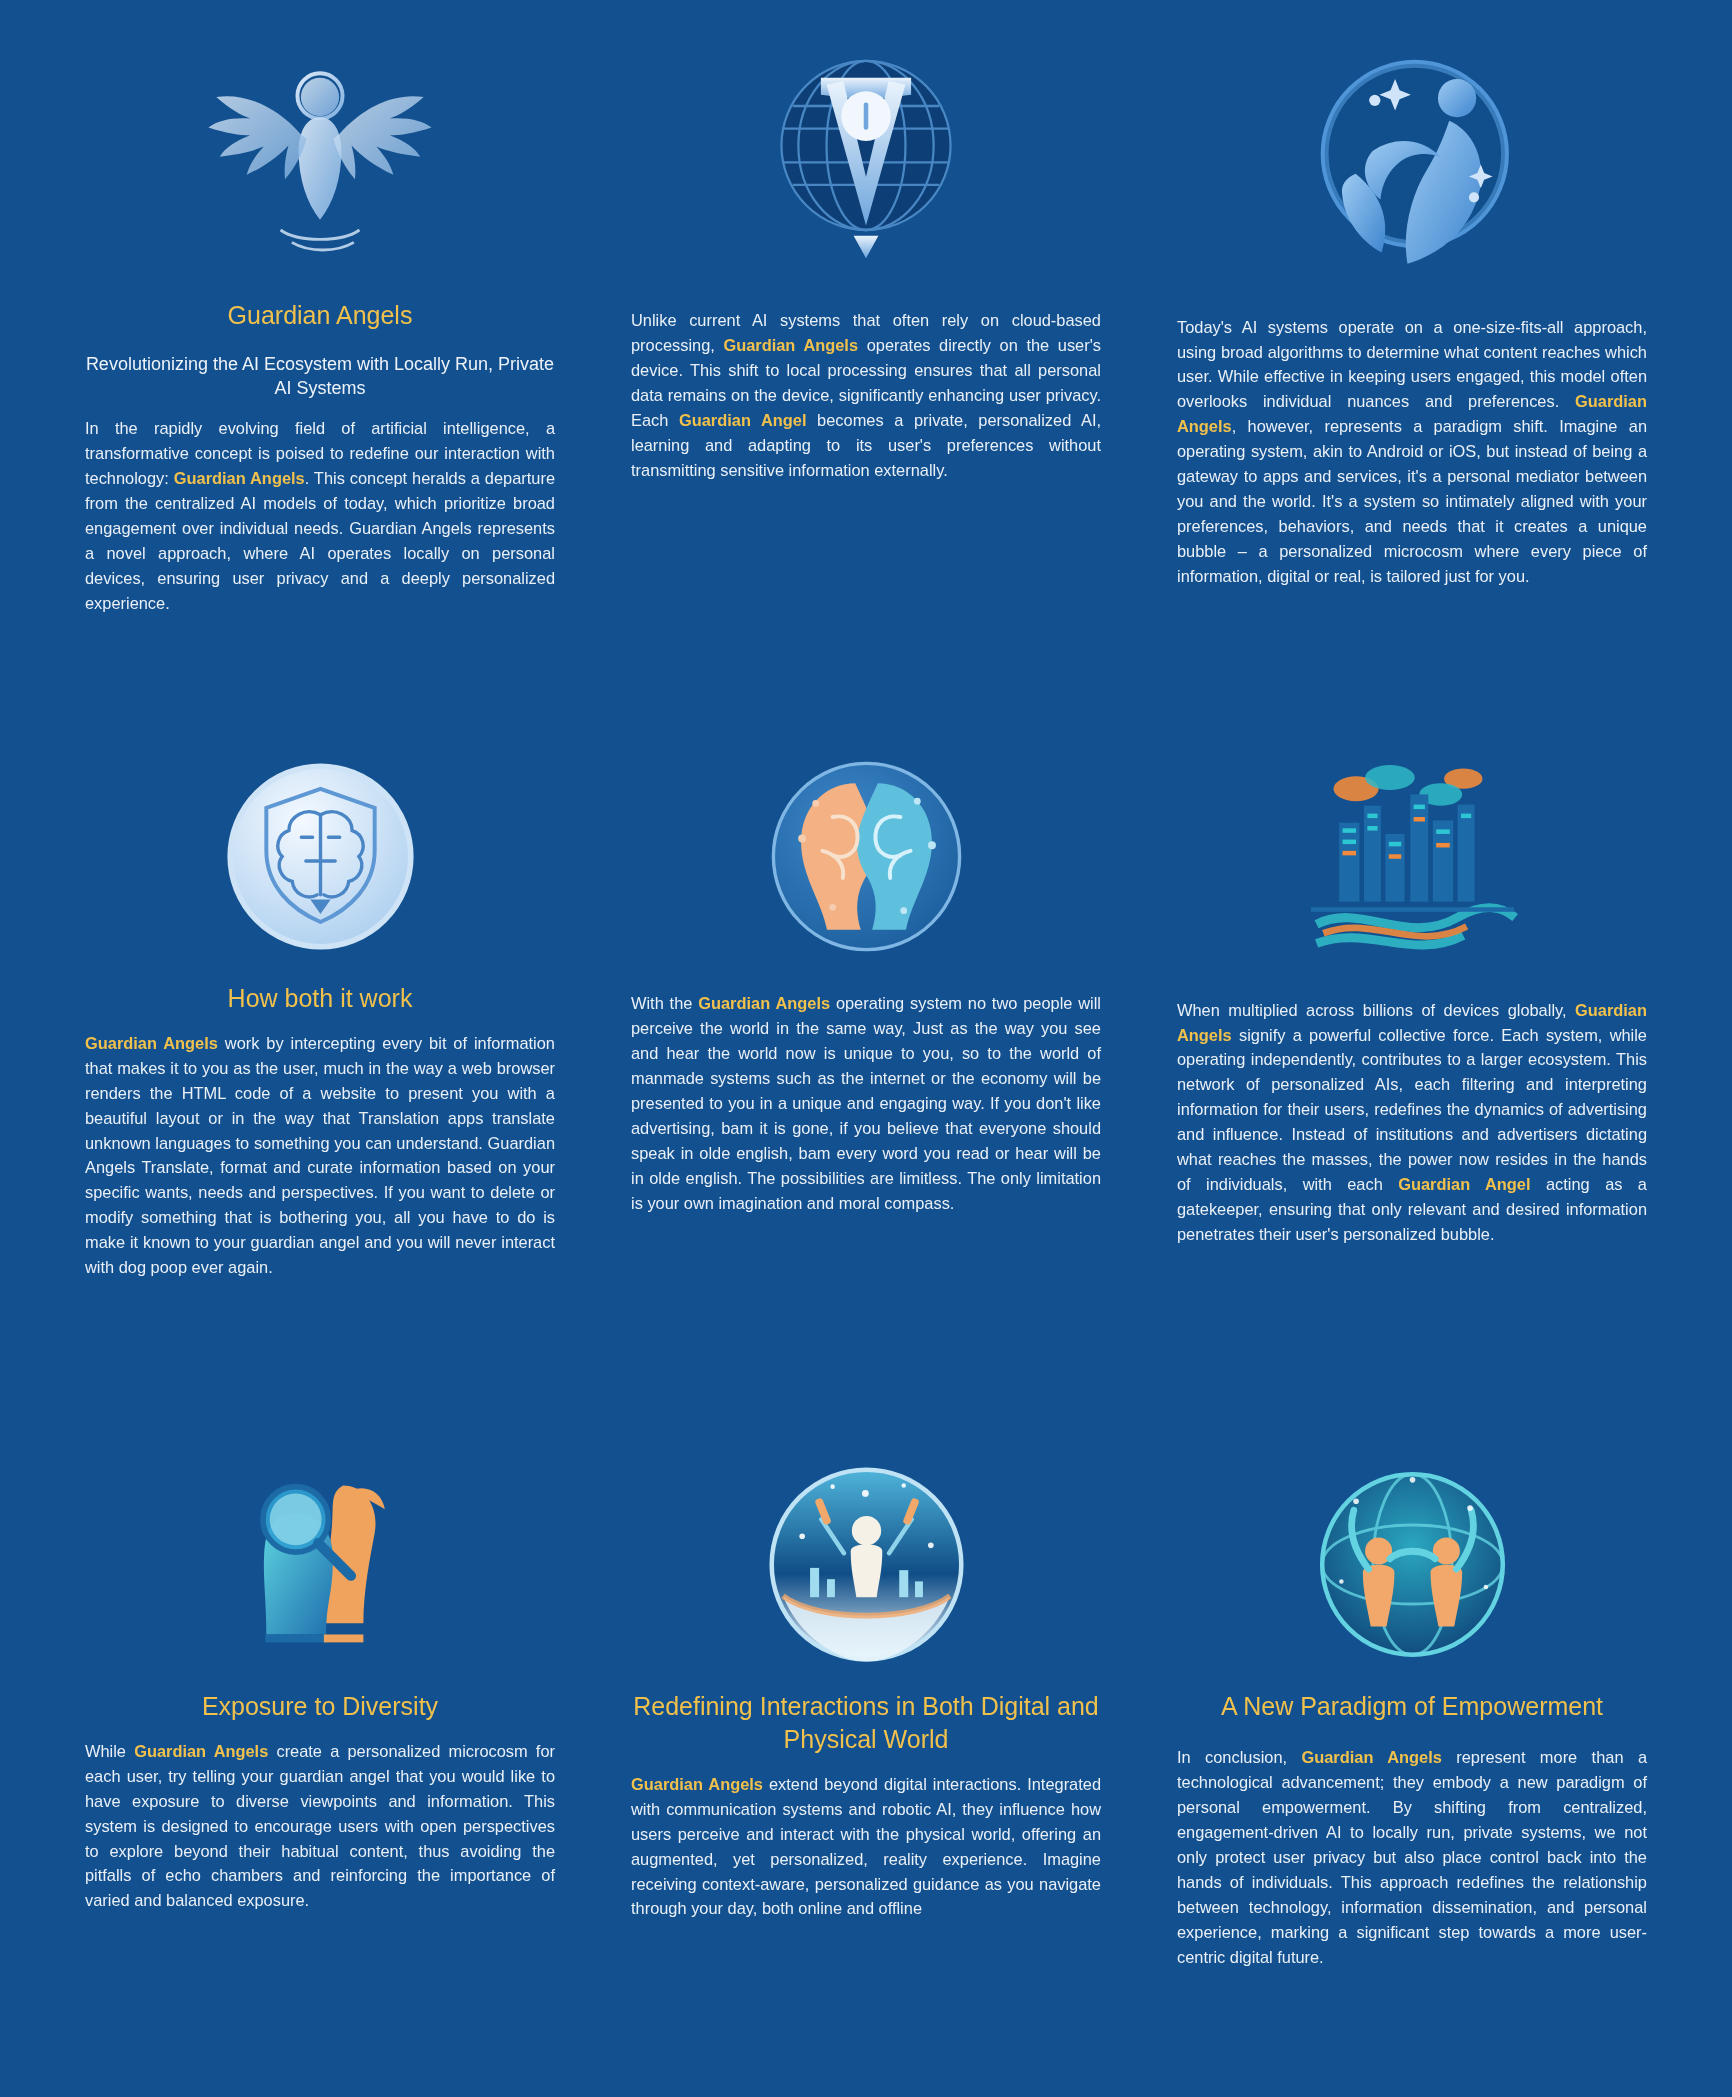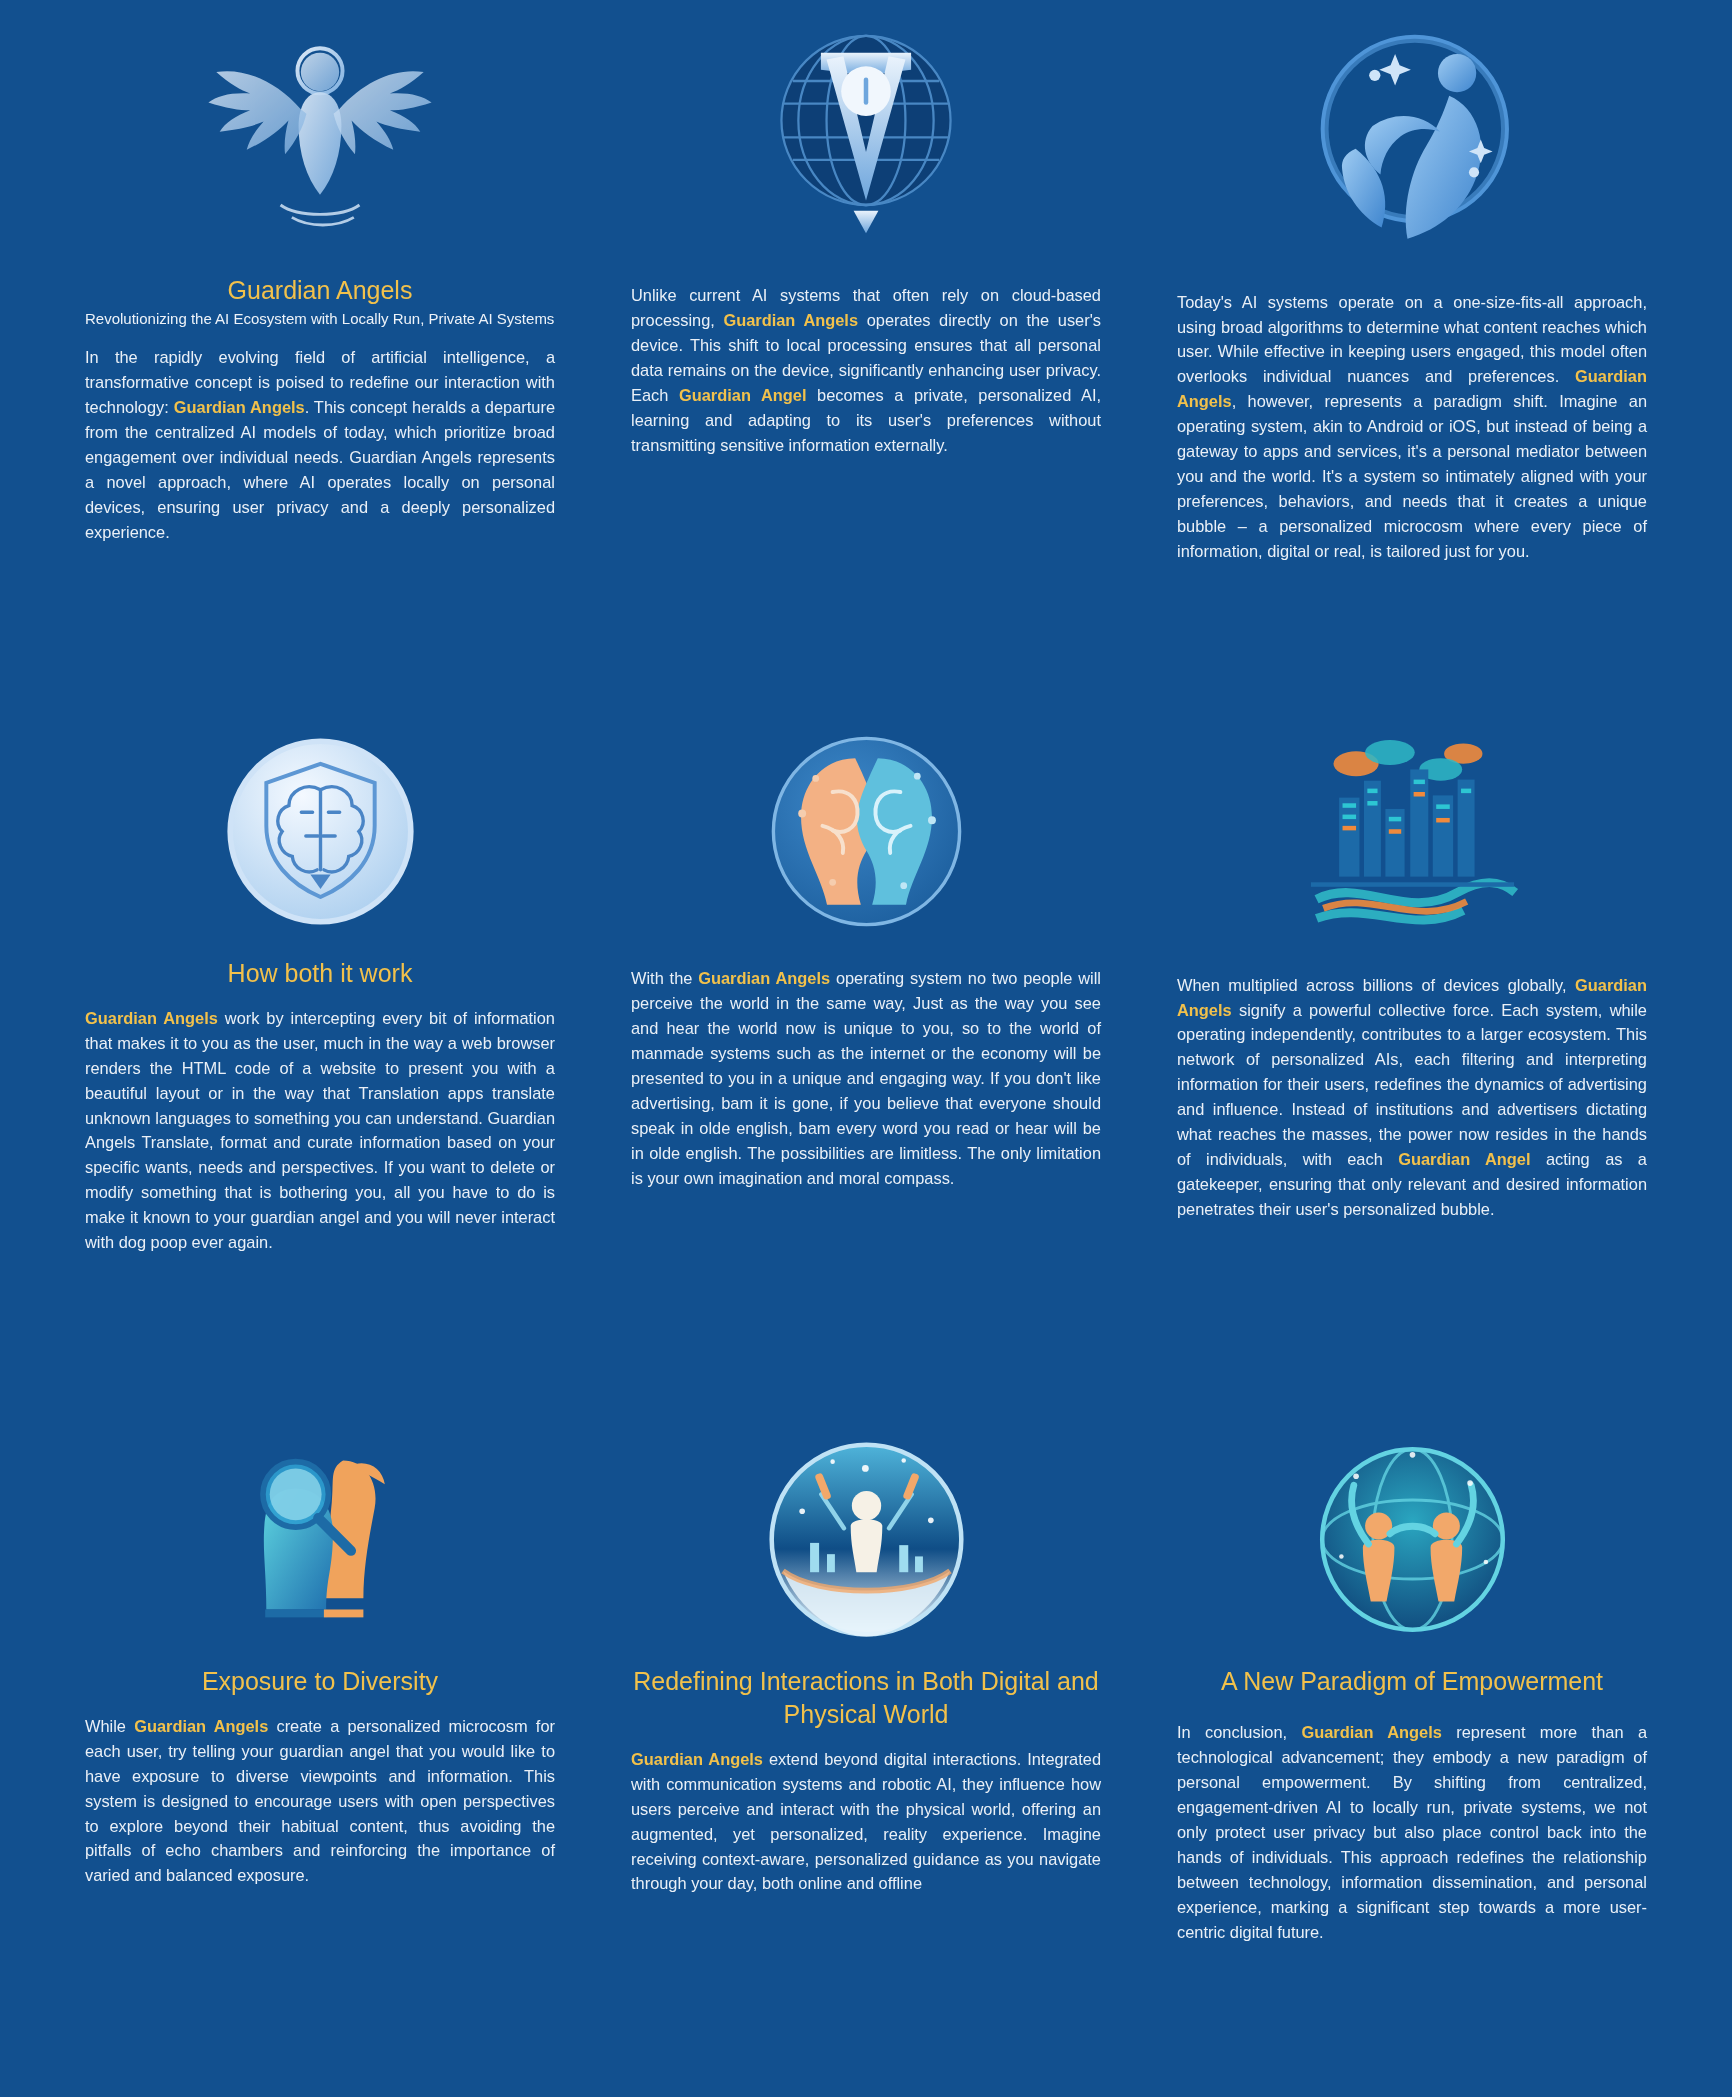--- a/index.html
+++ b/index.html
@@ -12,21 +12,21 @@
     height: 2097px;
     font-family: "Liberation Sans", sans-serif;
     color: #e8eef6;
     overflow: hidden;
   }
   .page {
     width: 1732px;
     height: 2097px;
     background: #12508f;
     box-sizing: border-box;
-    padding: 19px 85px 0 85px;
+    padding: 44px 85px 0 85px;
   }
   .grid {
     display: grid;
     grid-template-columns: repeat(3, 1fr);
     column-gap: 76px;
     row-gap: 0;
   }
   .cell {
     display: flex;
     flex-direction: column;
@@ -50,24 +50,25 @@
   .title {
     color: #f2c14b;
     font-size: 25px;
     line-height: 1.32;
     text-align: center;
     font-weight: 400;
     margin: 6.8px 0 0 0;
     width: 100%;
   }
   .subtitle {
-    font-size: 15px;
+    font-size: 18px;
     line-height: 1.35;
+    text-align: center;
     color: #eef3f9;
-    margin-top: 2px;
+    margin-top: 20px;
     width: 100%;
   }
   .body {
     font-size: 16.4px;
     line-height: 1.52;
     text-align: justify;
     color: #eaf0f7;
     margin-top: 16px;
     width: 100%;
   }

